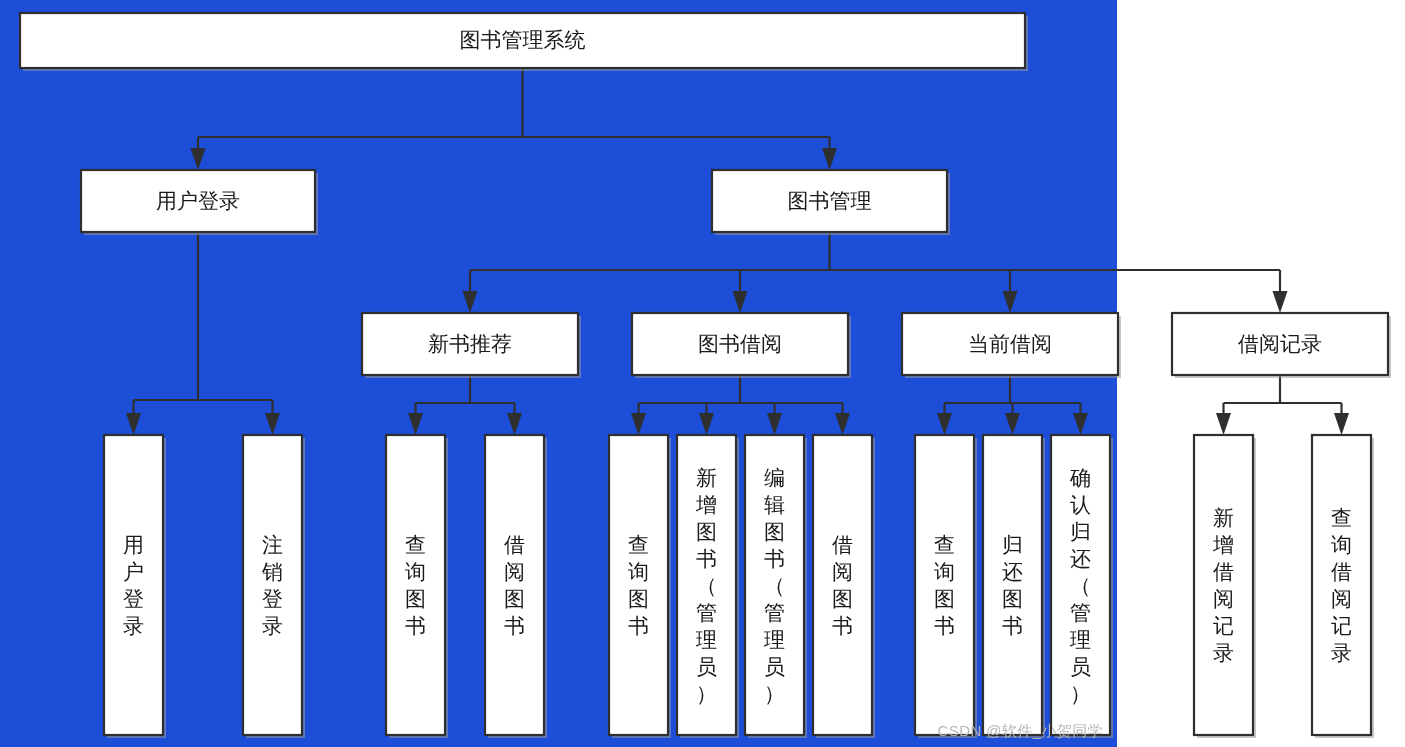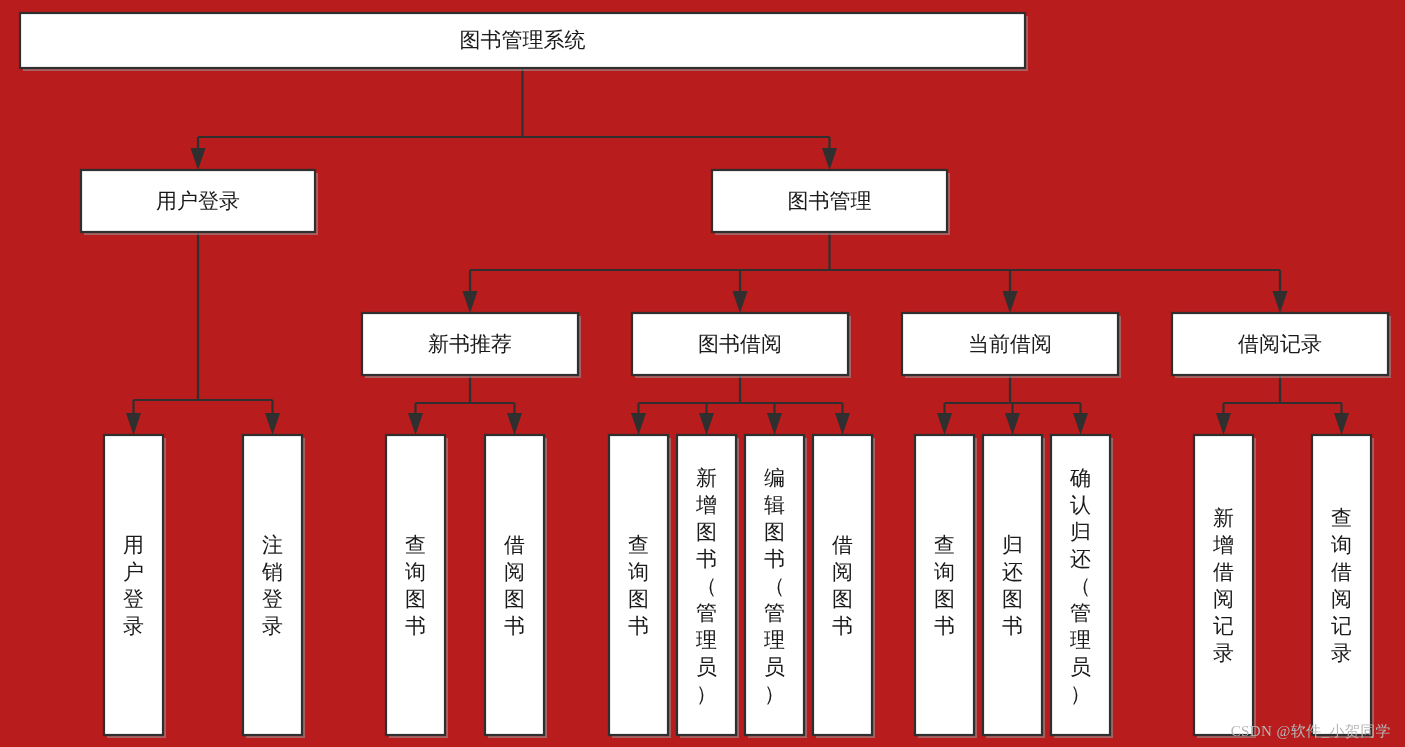--- a/index.html
+++ b/index.html
@@ -9,23 +9,23 @@
     background: #ffffff;
   }
   body {
     font-family: "Liberation Sans", "DejaVu Sans", sans-serif;
     width: 1405px;
     height: 747px;
     overflow: hidden;
   }
   #diagram-root {
     position: relative;
-    width: 1405px;
+    width: 1117px;
     height: 747px;
-    background: #b91c1c;
+    background: #1d4ed8;
   }
   svg.diagram-canvas {
     position: absolute;
     left: 0;
     top: 0;
     width: 1405px;
     height: 747px;
     display: block;
   }
   .node-box {
@@ -57,21 +57,21 @@
   .node-label-v {
     font-family: "Liberation Sans", "DejaVu Sans", sans-serif;
     font-size: 21px;
     fill: #1a1a1a;
     text-anchor: middle;
   }
   .watermark-text {
     position: absolute;
     right: 14px;
     bottom: 6px;
-    font-family: Liberation Serif, serif;
+    font-family: Liberation Sans, sans-serif;
     font-size: 15px;
     color: #b6b6b6;
     white-space: nowrap;
     letter-spacing: 0.4px;
     user-select: none;
   }
 </style>
 </head>
 <body>
 

